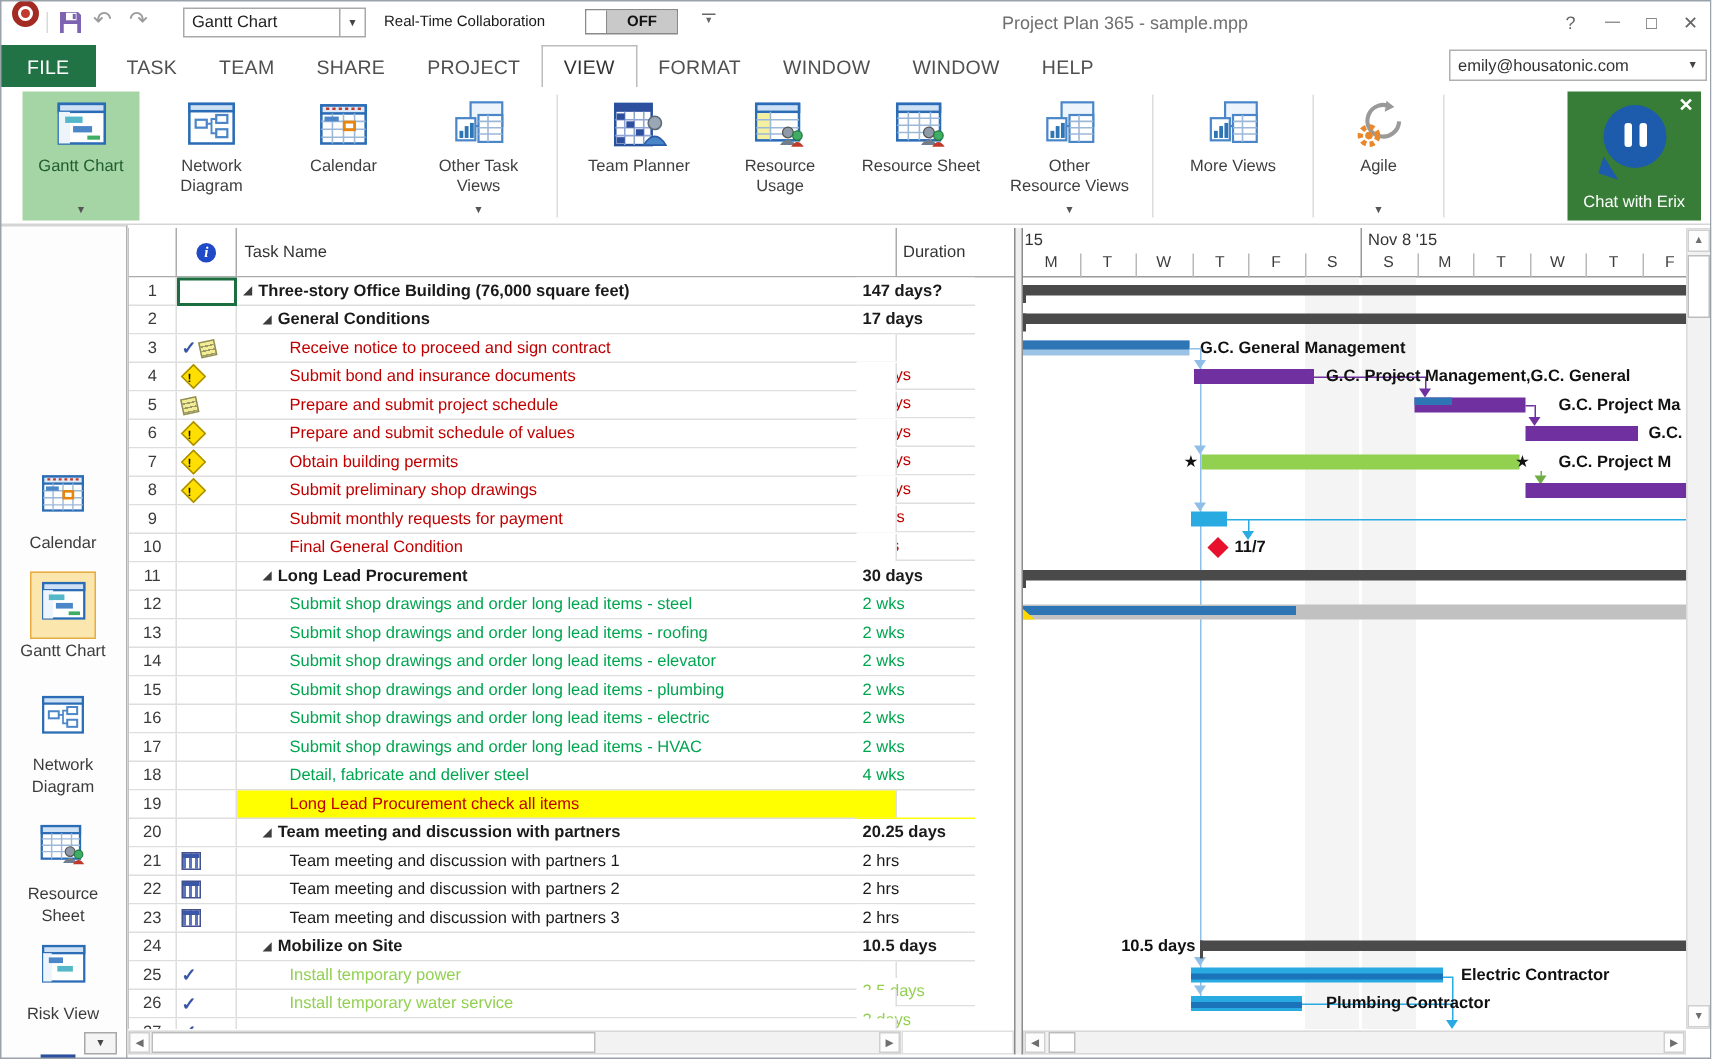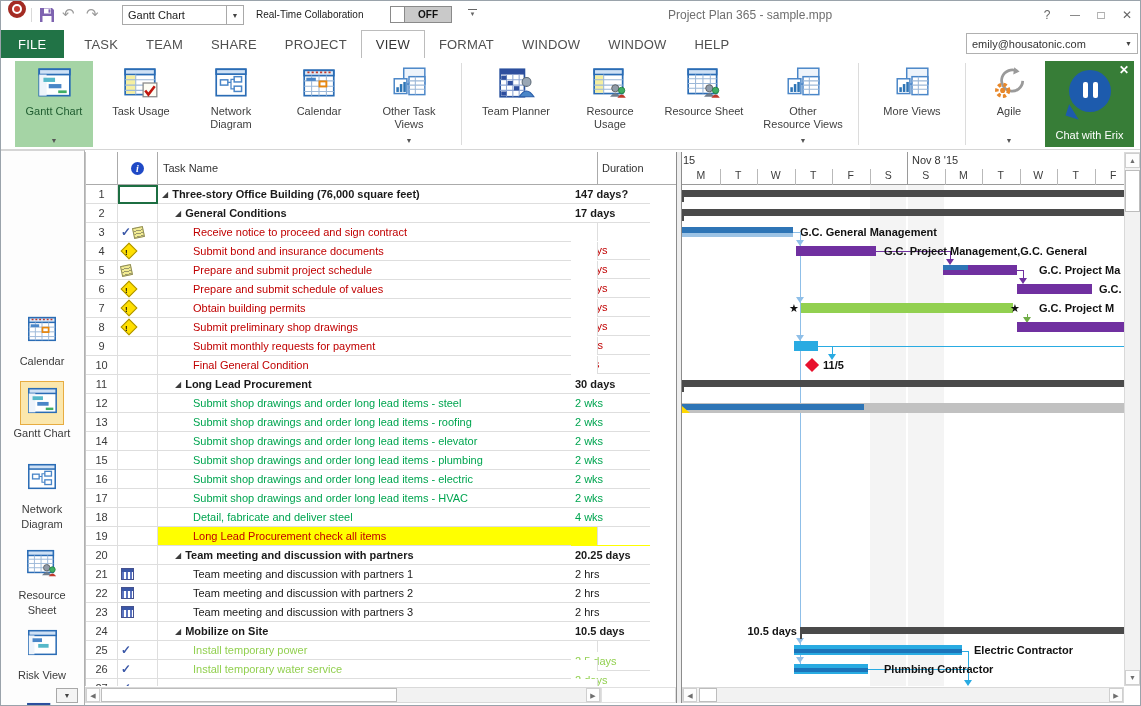--- a/index.html
+++ b/index.html
@@ -273,26 +273,20 @@
 </div>
 
 <div id="ribbon">
   <div id="ribbon-items">
       <div class="rtile sel" style="width: 78px;">
         <svg width="38" height="38">
           <use href="#sym-gantt-chart-icon"></use>
         </svg>
         <div class="rlab">Gantt Chart</div>
         <div class="rdd">▼</div>
-      </div>
-      <div class="rtile" style="width: 84px;">
-        <svg width="38" height="38">
-          <use href="#sym-task-usage-icon"></use>
-        </svg>
-        <div class="rlab">Task Usage</div>
       </div>
       <div class="rtile" style="width: 84px;">
         <svg width="38" height="38">
           <use href="#sym-network-diagram-icon"></use>
         </svg>
         <div class="rlab">Network
 Diagram</div>
       </div>
       <div class="rtile" style="width: 80px;">
         <svg width="38" height="38">
@@ -661,21 +655,21 @@
       <div class="gstar" style="left: 328px; top: 118px;">★</div>
       <div class="gl" style="left: 357px; top: 117px;">G.C. Project M</div>
       <div class="abs" style="left: 345px; top: 129px; width: 1px; height: 4px; background: rgb(112, 173, 71);"></div>
       <div class="abs" style="left: 341px; top: 132px; width: 0px; height: 0px; border-left: 4.5px solid transparent; border-right: 4.5px solid transparent; border-top: 6px solid rgb(112, 173, 71);"></div>
       <div class="abs" style="left: 335px; top: 137px; width: 107px; height: 10px; background: rgb(112, 48, 160);"></div>
       <div class="abs" style="left: 112px; top: 156px; width: 24px; height: 10px; background: rgb(41, 171, 226);"></div>
       <div class="abs" style="left: 136px; top: 161px; width: 306px; height: 1px; background: rgb(41, 171, 226);"></div>
       <div class="abs" style="left: 150px; top: 161px; width: 1px; height: 9px; background: rgb(41, 171, 226);"></div>
       <div class="abs" style="left: 146px; top: 169px; width: 0px; height: 0px; border-left: 4.5px solid transparent; border-right: 4.5px solid transparent; border-top: 6px solid rgb(41, 171, 226);"></div>
       <div class="abs" style="left: 125px; top: 175px; width: 10px; height: 10px; background: rgb(232, 17, 45); transform: rotate(45deg);"></div>
-      <div class="gl" style="left: 141px; top: 174px;">11/5</div>
+      <div class="gl" style="left: 141px; top: 174px;">11/7</div>
       <div class="abs" style="left: 0px; top: 195px; width: 442px; height: 7px; background: rgb(74, 74, 74);"></div>
       <div class="abs" style="left: 0px; top: 195px; width: 2px; height: 12px; background: rgb(74, 74, 74);"></div>
       <div class="abs" style="left: 0px; top: 218px; width: 442px; height: 10px; background: rgb(193, 193, 193);"></div>
       <div class="abs" style="left: 0px; top: 219px; width: 182px; height: 6px; background: rgb(46, 117, 182);"></div>
       <div class="abs" style="left: 0px; top: 221px; width: 0px; height: 0px; border-bottom: 7px solid rgb(255, 216, 0); border-right: 8px solid transparent;"></div>
       <div class="gl" style="left: 0px; top: 440px; width: 115px; text-align: right;">10.5 days</div>
       <div class="abs" style="left: 118px; top: 442px; width: 324px; height: 7px; background: rgb(74, 74, 74);"></div>
       <div class="abs" style="left: 118px; top: 442px; width: 2px; height: 12px; background: rgb(74, 74, 74);"></div>
       <div class="abs" style="left: 112px; top: 460px; width: 168px; height: 10px; background: rgb(41, 171, 226);"></div>
       <div class="abs" style="left: 112px; top: 464px; width: 168px; height: 4px; background: rgb(27, 116, 186);"></div>

